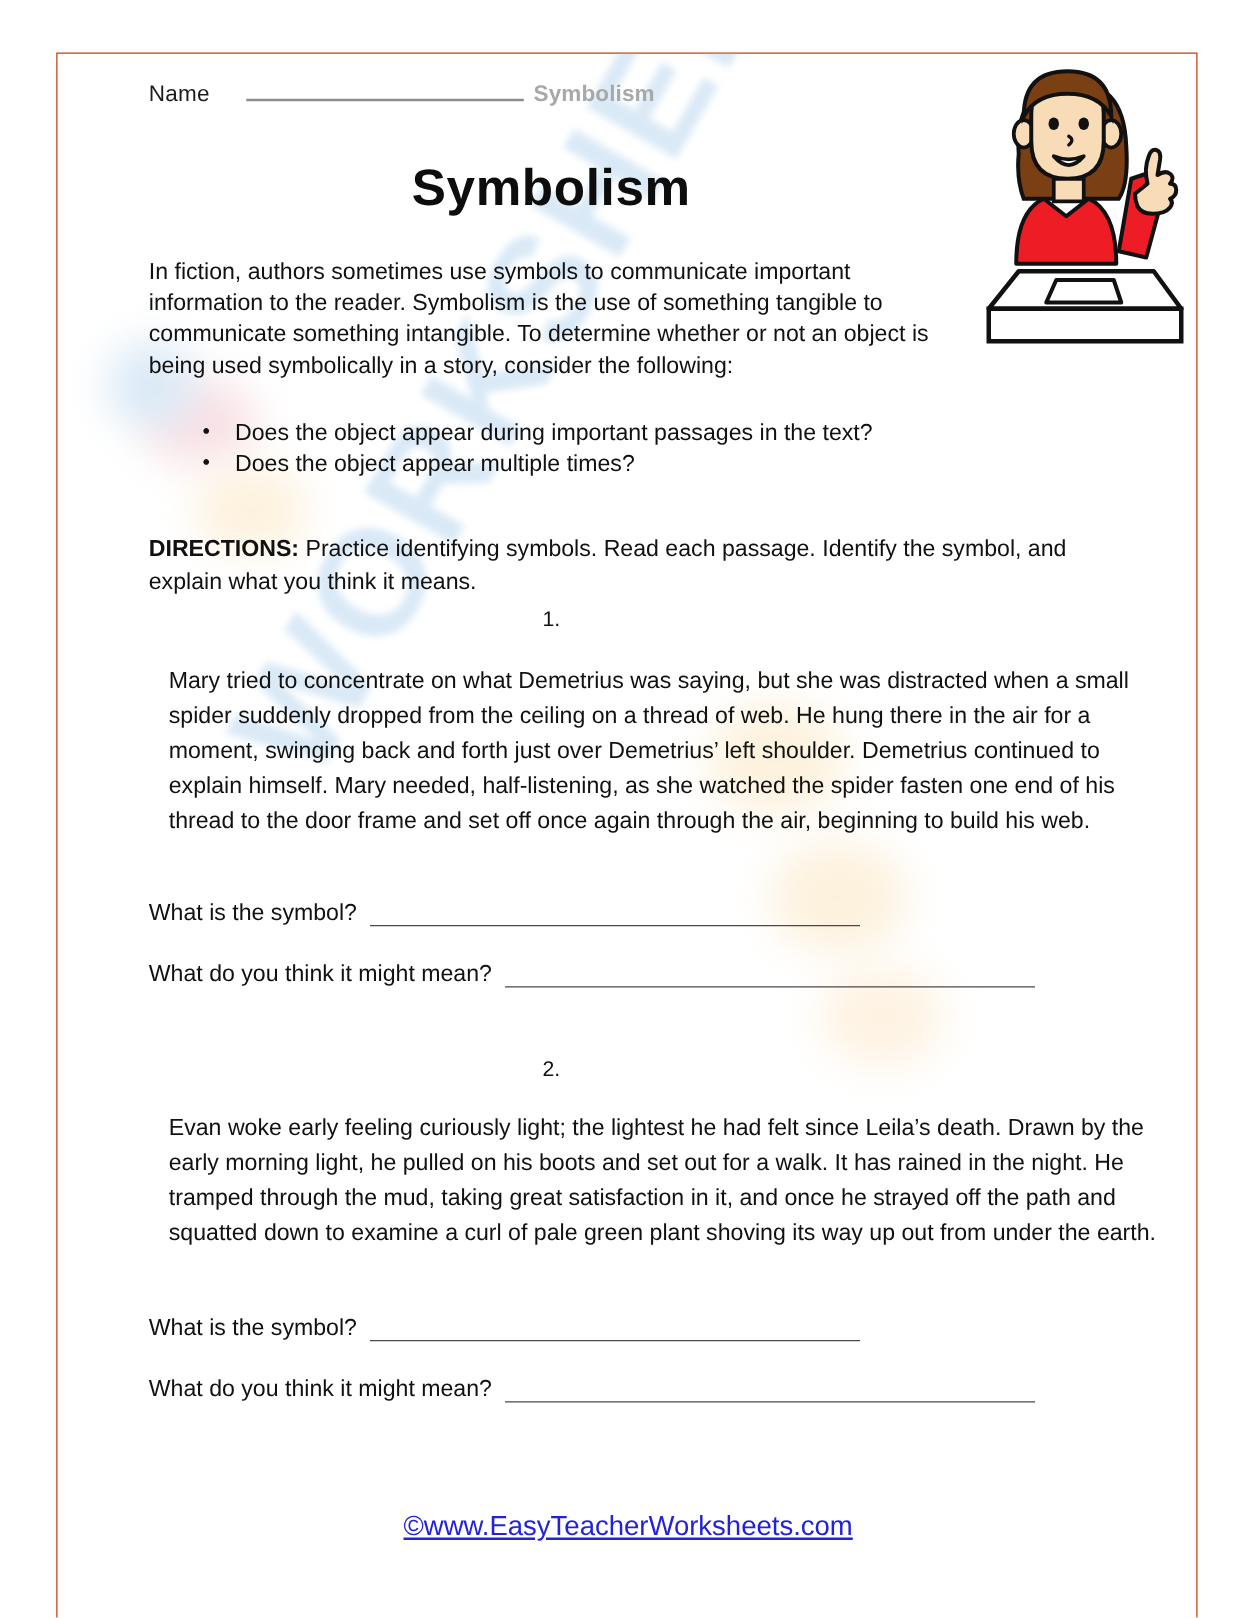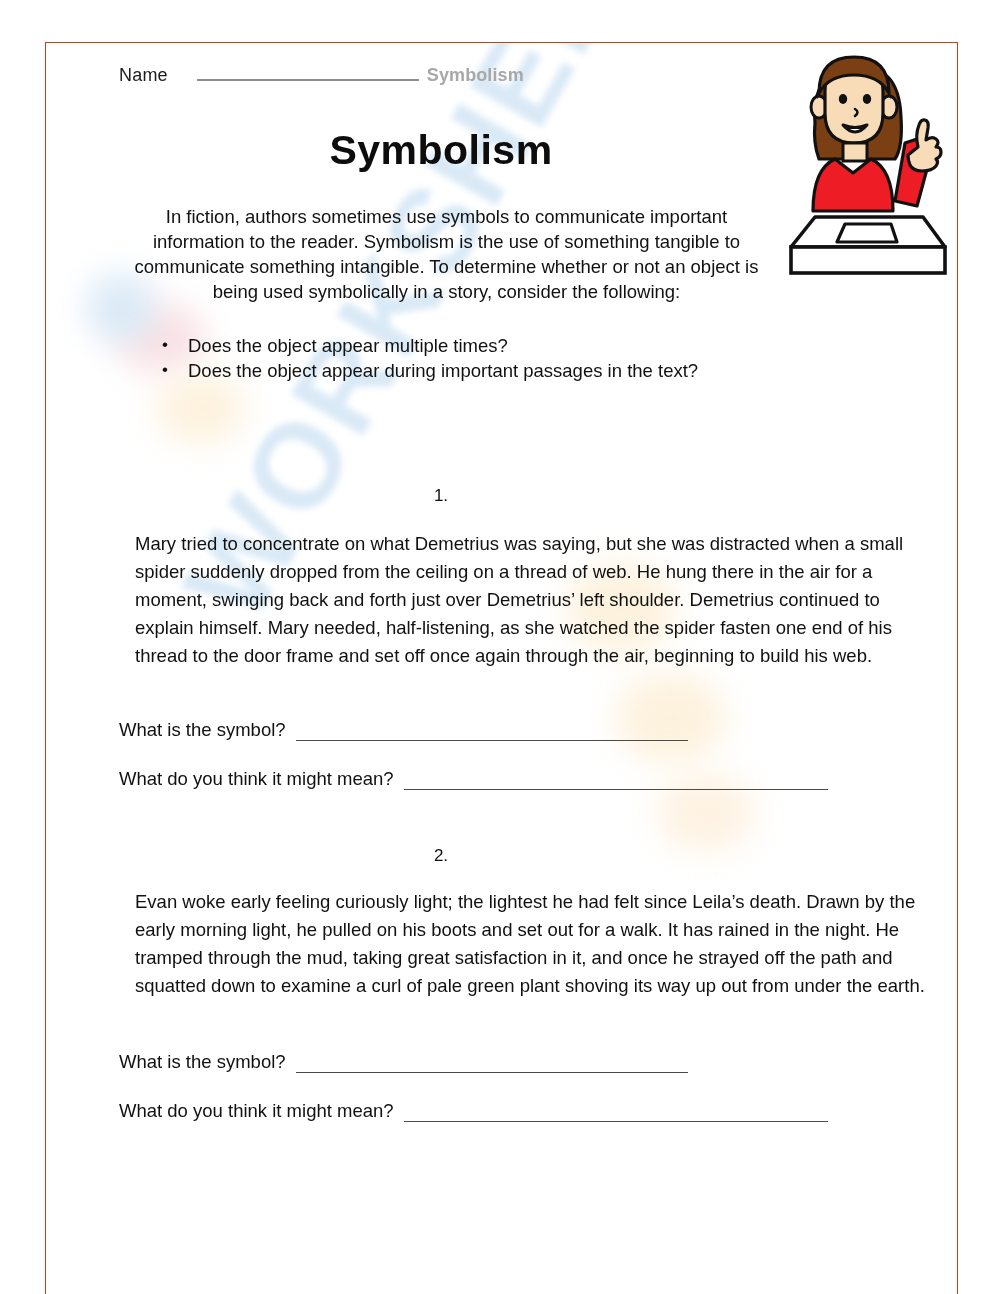--- a/index.html
+++ b/index.html
@@ -109,21 +109,20 @@
   
   #intro-paragraph {
     position: absolute;
     left: 73px;
     top: 142px;
     width: 655px;
     font-size: 18.5px;
     line-height: 25px;
     color: #111111;
     z-index: 3;
-    text-align: center;
   }
 
   
   #consider-list {
     position: absolute;
     left: 100px;
     top: 290px;
     width: 760px;
     margin: 0;
     padding: 0 0 0 42px;
@@ -255,24 +254,25 @@
       <span id="name-label">Name</span>
       <span id="name-blank"></span>
       <span id="header-topic">Symbolism</span>
     </div>
 
     <div id="page-title">Symbolism</div>
 
     <p id="intro-paragraph">In fiction, authors sometimes use symbols to communicate important information to the reader. Symbolism is the use of something tangible to communicate something intangible. To determine whether or not an object is being used symbolically in a story, consider the following:</p>
 
     <ul id="consider-list">
+      <li>Does the object appear during important passages in the text?</li>
       <li>Does the object appear multiple times?</li>
-      <li>Does the object appear during important passages in the text?</li>
     </ul>
 
+    <p id="directions"><span class="dir-strong">DIRECTIONS:</span><span> Practice identifying symbols. Read each passage. Identify the symbol, and explain what you think it means.</span></p>
 
     <div class="item-number" id="item1-number">1.</div>
     <div class="passage" id="item1-passage">Mary tried to concentrate on what Demetrius was saying, but she was distracted when a small spider suddenly dropped from the ceiling on a thread of web. He hung there in the air for a moment, swinging back and forth just over Demetrius’ left shoulder. Demetrius continued to explain himself. Mary needed, half-listening, as she watched the spider fasten one end of his thread to the door frame and set off once again through the air, beginning to build his web.</div>
     <div class="qline" id="item1-q1">
       <span>What is the symbol?</span>
       <span class="blank blank-short"></span>
     </div>
     <div class="qline" id="item1-q2">
       <span>What do you think it might mean?</span>
       <span class="blank blank-long"></span>
@@ -282,20 +282,21 @@
     <div class="passage" id="item2-passage">Evan woke early feeling curiously light; the lightest he had felt since Leila’s death. Drawn by the early morning light, he pulled on his boots and set out for a walk. It has rained in the night. He tramped through the mud, taking great satisfaction in it, and once he strayed off the path and squatted down to examine a curl of pale green plant shoving its way up out from under the earth.</div>
     <div class="qline" id="item2-q1">
       <span>What is the symbol?</span>
       <span class="blank blank-short"></span>
     </div>
     <div class="qline" id="item2-q2">
       <span>What do you think it might mean?</span>
       <span class="blank blank-long"></span>
     </div>
 
+    <a id="footer-link" href="#">©www.EasyTeacherWorksheets.com</a>
 
     <svg id="student-illustration" viewBox="0 0 180 250" xmlns="http://www.w3.org/2000/svg">
 
       <path d="M118 150 L128 92 L146 86 L150 118 L140 155 Z" fill="#ee1c25" stroke="#111" stroke-width="3.2" stroke-linejoin="round"></path>
 
       <path d="M141 96 q-3 -12 1 -22 q2 -6 6 -5 q4 1 3 8 l-2 12
                q6 -4 10 -1 q4 3 0 8 q5 0 5 5 q0 5 -5 7 q3 3 0 7 q-4 5 -14 5 q-9 0 -12 -6 q-2 -5 -2 -10 z" fill="#f8dcb8" stroke="#111" stroke-width="3.2" stroke-linejoin="round"></path>
 
       <path d="M38 72 q-4 -52 40 -56 q44 -4 46 50 q2 30 -6 42 l-76 0 q-6 -16 -4 -36 z" fill="#7b3f14" stroke="#111" stroke-width="3.2"></path>
 

